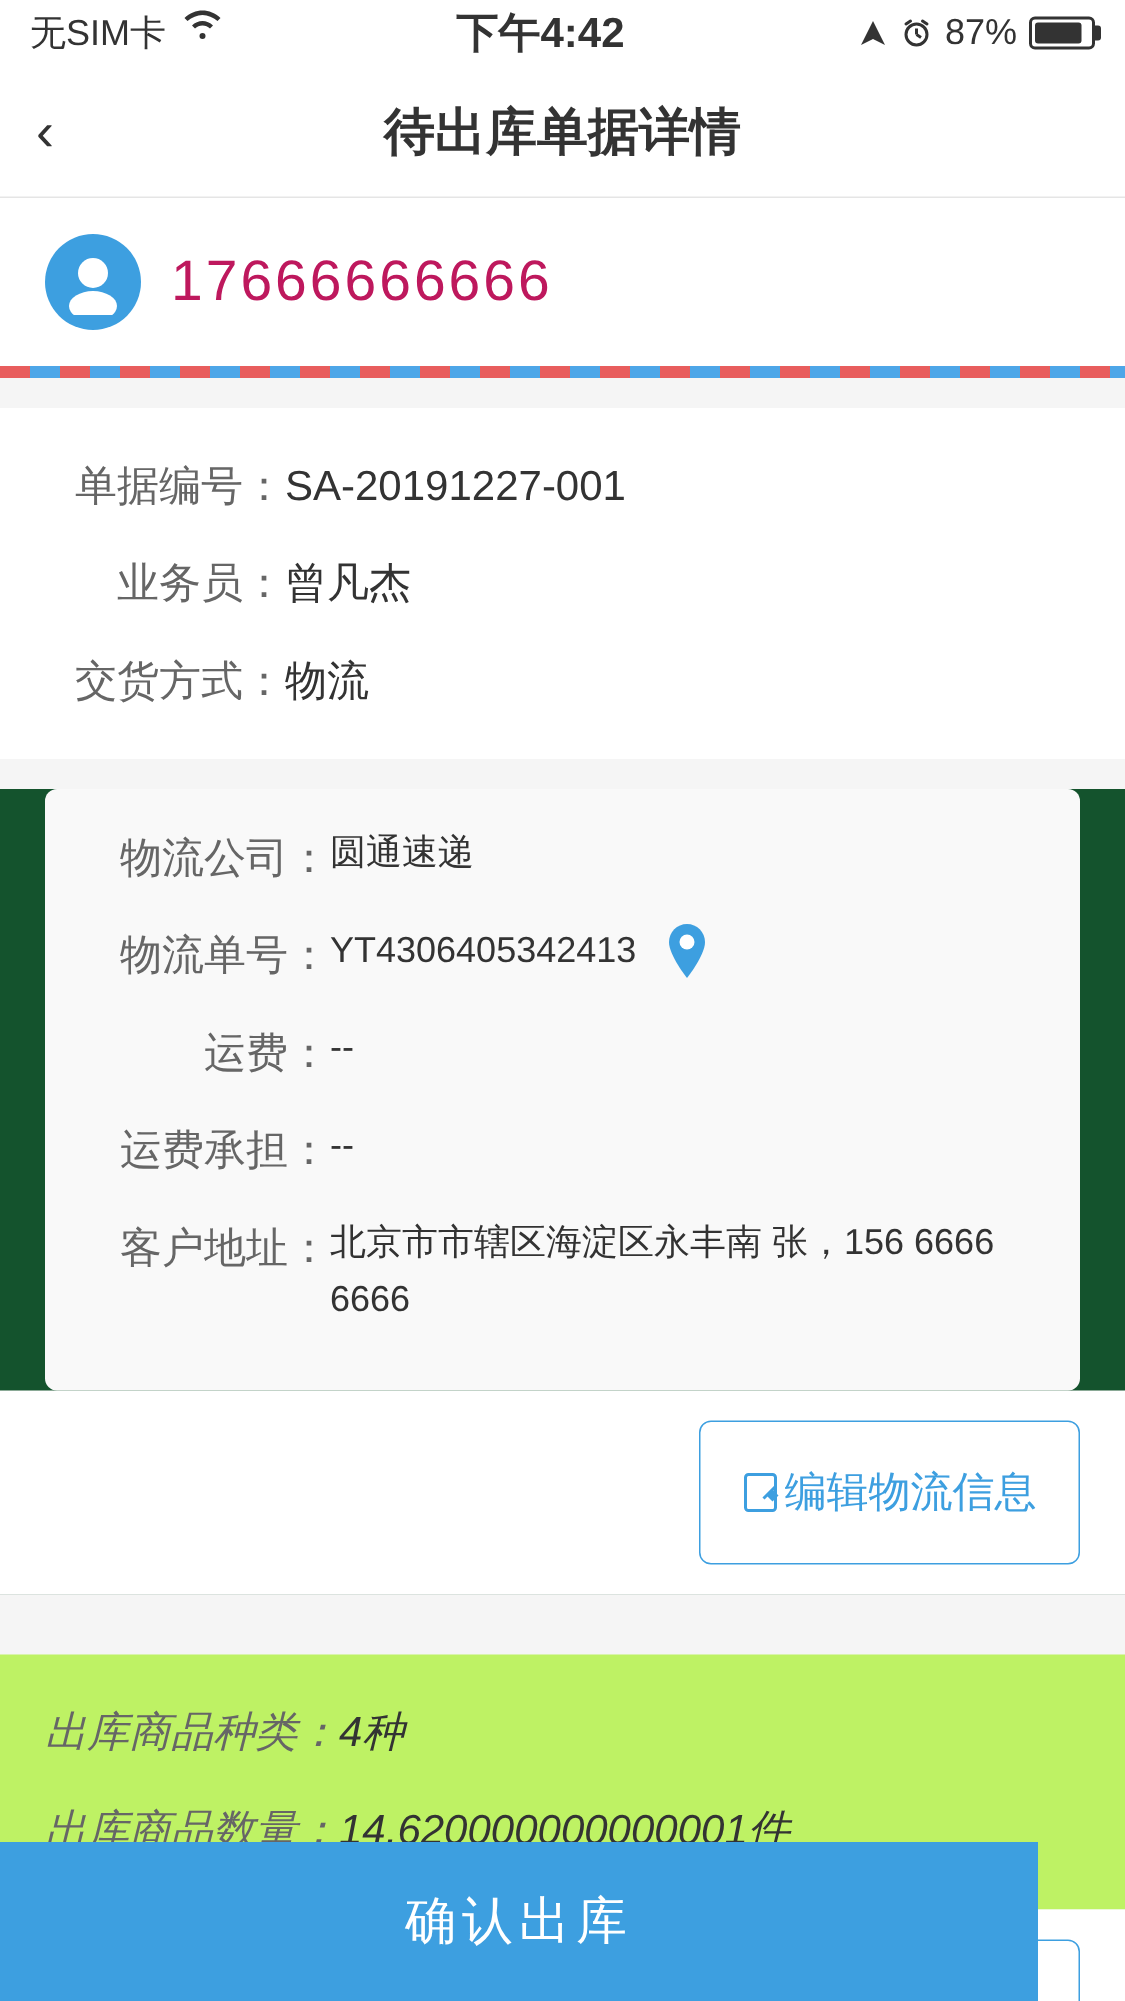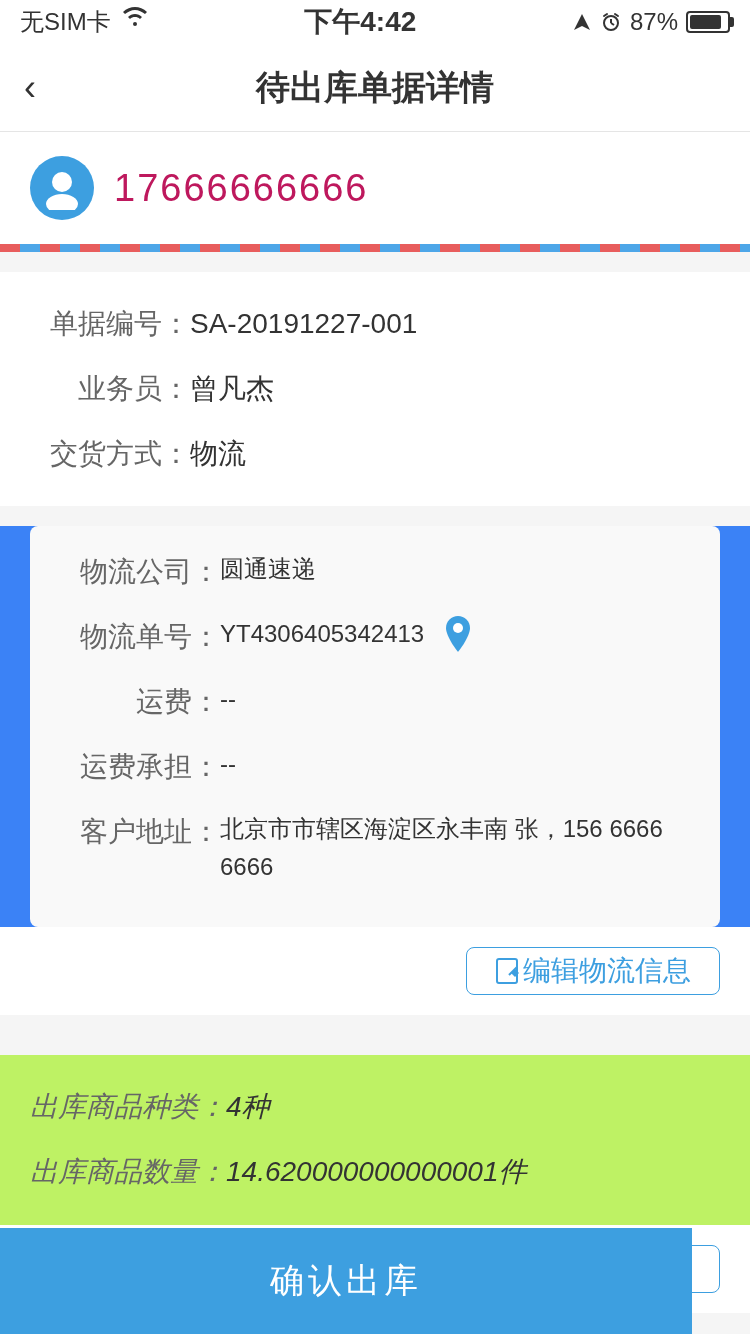--- a/index.html
+++ b/index.html
@@ -204,21 +204,21 @@
       display: flex;
       justify-content: flex-end;
       padding: 20px 30px;
       background: #fff;
     }
     .btn-outline {
       border: 1px solid #3d9fe0;
       color: #3d9fe0;
       background: #fff;
       border-radius: 8px;
-      padding: 4px 28px;
+      padding: 28px 28px;
       font-size: 28px;
       display: flex;
       align-items: center;
       gap: 0;
       cursor: pointer;
     }
 
     
     .goods-section {
       background: #bef264;
@@ -336,21 +336,21 @@
       <div class="info-row">
         <span class="info-label">业务员：</span>
         <span class="info-value">曾凡杰</span>
       </div>
       <div class="info-row">
         <span class="info-label">交货方式：</span>
         <span class="info-value">物流</span>
       </div>
     </div>
 
-    <div style="background:#3b82f6; margin-top:0;">
+    <div style="background:#14532d; margin-top:0;">
       <div class="logistics-card">
         <div class="logistics-row">
           <span class="logistics-label">物流公司：</span>
           <span class="logistics-value">圆通速递</span>
         </div>
         <div class="logistics-row">
           <span class="logistics-label">物流单号：</span>
           <span class="logistics-value">
             <span>YT4306405342413</span>
             <span class="location-pin">

